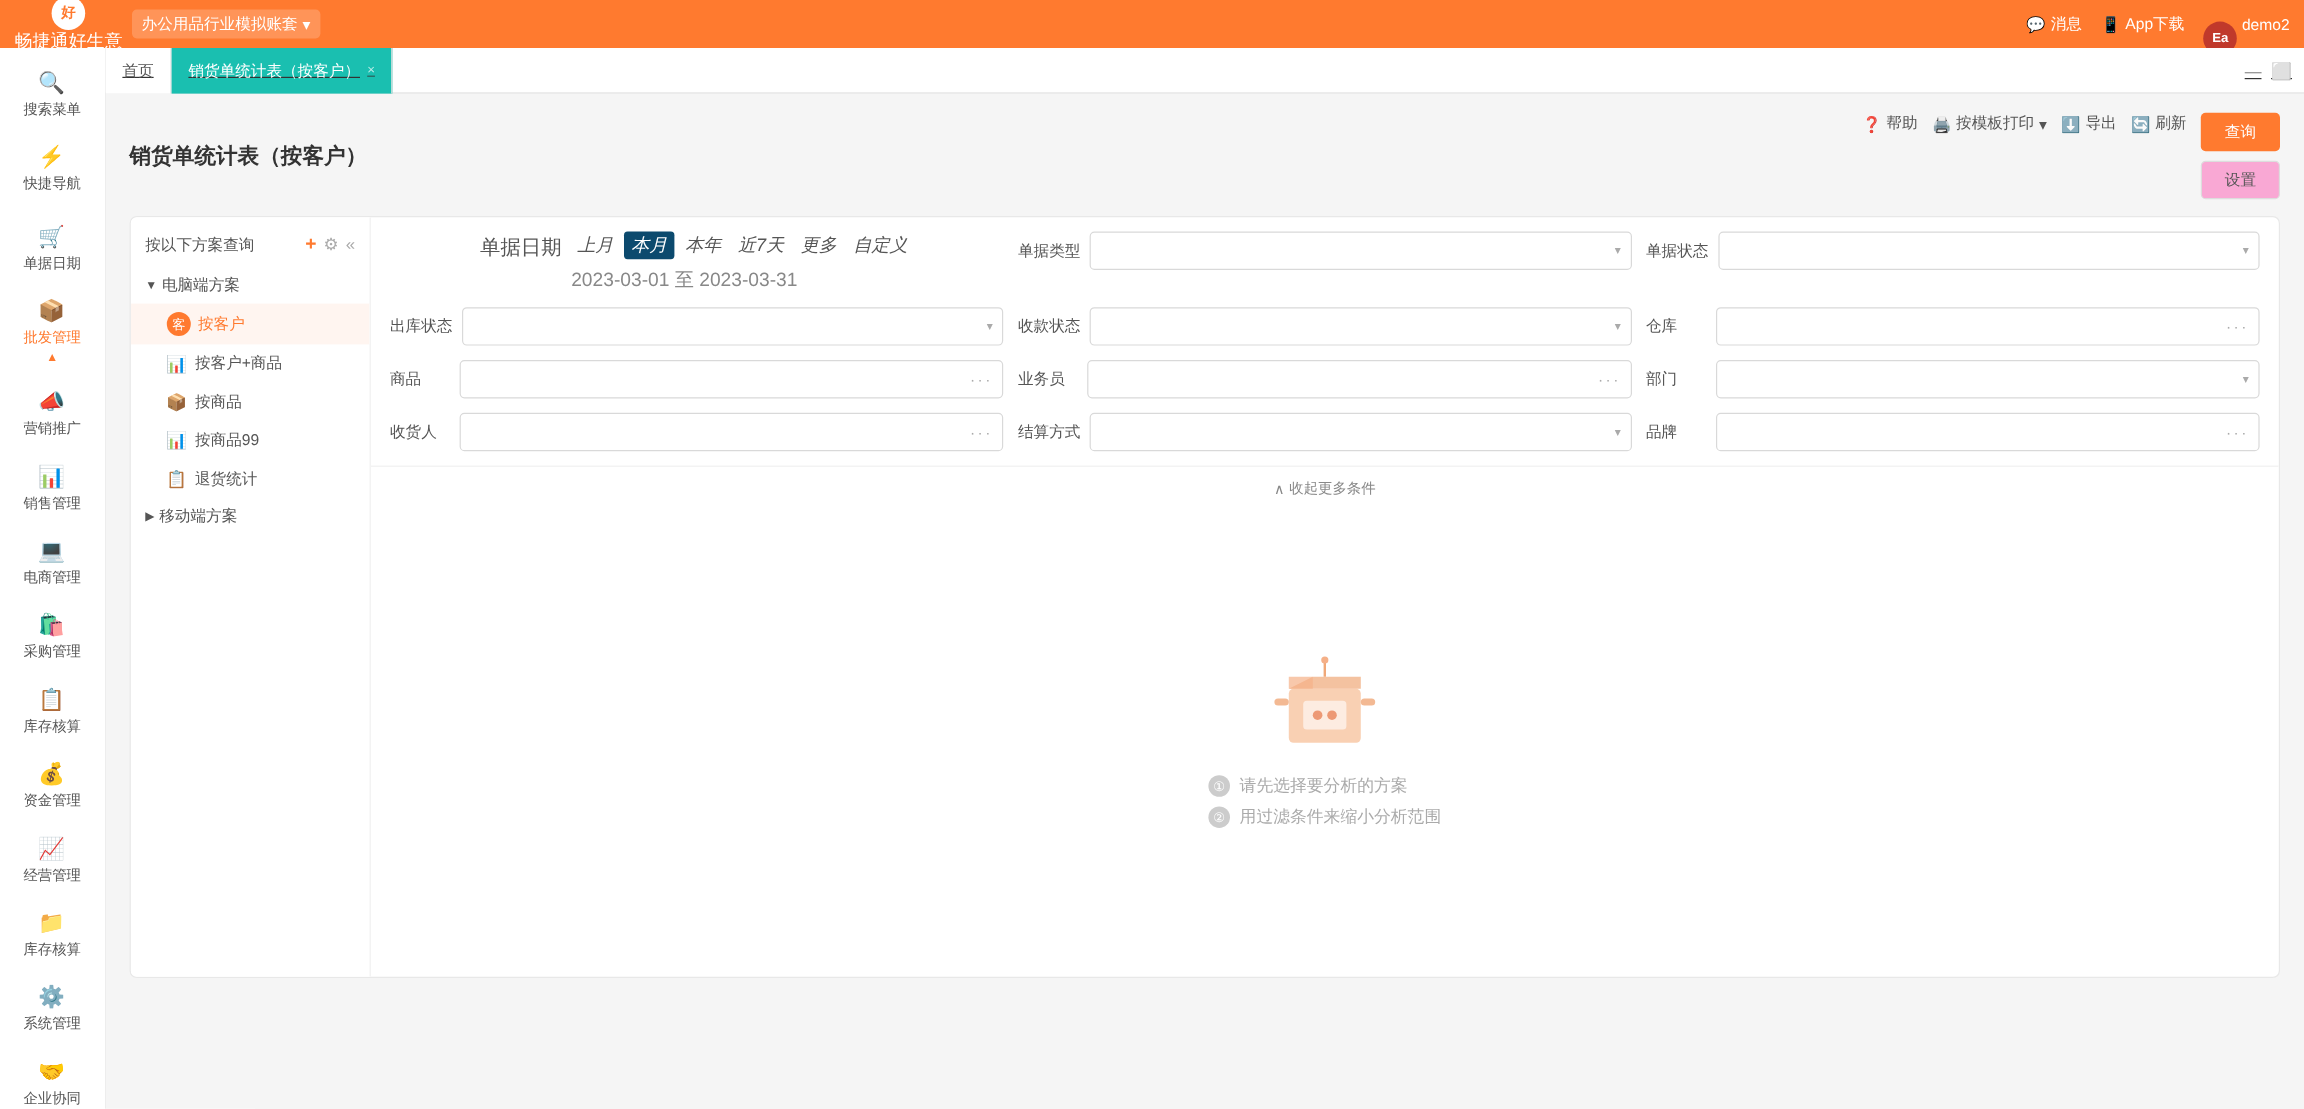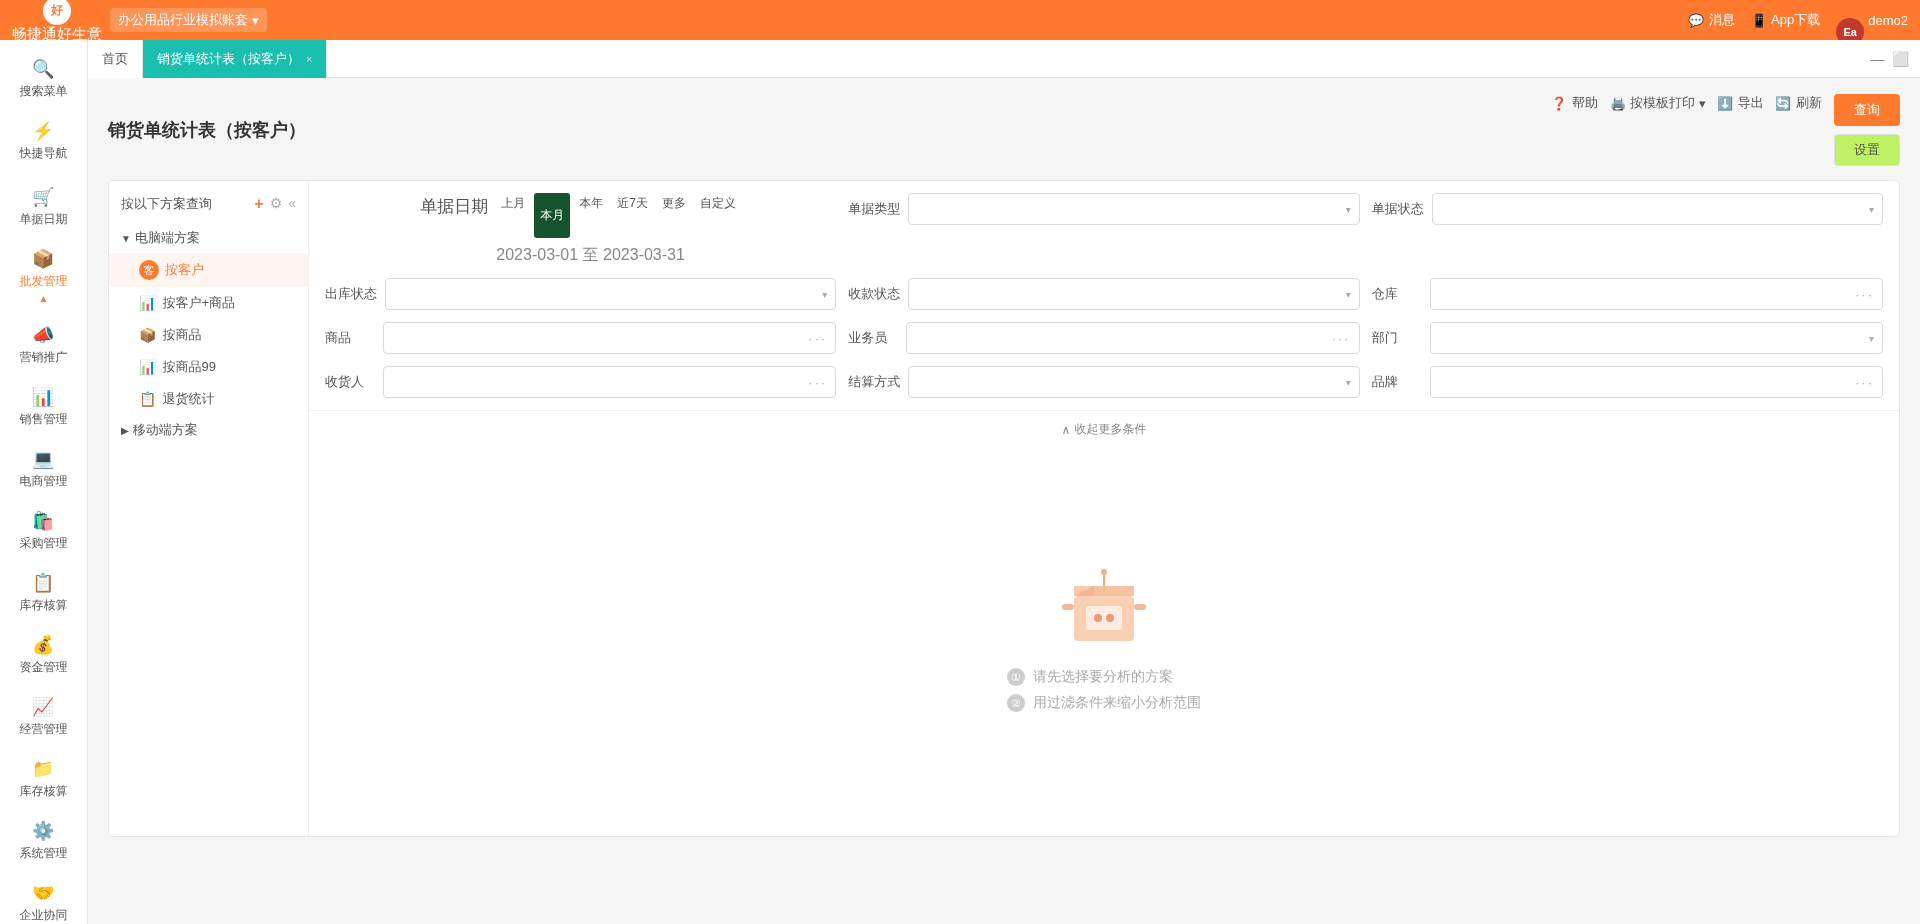--- a/index.html
+++ b/index.html
@@ -24,40 +24,40 @@
     .main-body { display: flex; flex: 1; overflow: hidden; }
 
     
     .sidebar { width: 88px; background: #fff; border-right: 1px solid #e8e8e8; display: flex; flex-direction: column; align-items: center; padding-top: 8px; overflow-y: auto; flex-shrink: 0; }
     .sidebar-item { width: 100%; display: flex; flex-direction: column; align-items: center; padding: 10px 4px; cursor: pointer; color: #555; font-size: 12px; gap: 3px; }
     .sidebar-item.active { color: #ff7a2f; }
     .sidebar-item .icon { font-size: 18px; }
     .sidebar-divider { width: 60%; height: 1px; background: #f0f0f0; margin: 2px 0; }
 
     
-    .tab-area { background: #fff; border-bottom: 1px solid #e0e0e0; display: flex; align-items: center; height: 38px; padding: 0 0 0 0; flex-shrink: 0; }
+    .tab-area { background: #fff; border-bottom: 1px solid #e0e0e0; display: flex; align-items: center; height: 38px; padding: 0 0 0 0; flex-shrink: 0; text-decoration: underline; }
     .tab { display: flex; align-items: center; padding: 0 14px; height: 38px; font-size: 13px; cursor: pointer; border-right: 1px solid #e0e0e0; color: #555; gap: 6px; }
     .tab.active { background: #1abfb0; color: #fff; }
     .tab-close { font-size: 11px; cursor: pointer; opacity: 0.7; }
     .tab-home { background: #fff; color: #555; }
     .tab-expand { margin-left: auto; display: flex; align-items: center; padding: 0 10px; gap: 8px; }
     .tab-expand span { font-size: 16px; cursor: pointer; color: #888; }
 
     
     .content-area { flex: 1; overflow: hidden; display: flex; flex-direction: column; }
     .page-content { flex: 1; overflow-y: auto; padding: 16px 20px; }
 
     
     .page-header { display: flex; align-items: center; justify-content: space-between; margin-bottom: 14px; }
     .page-title { font-size: 18px; font-weight: bold; color: #333; }
     .page-actions { display: flex; align-items: center; gap: 12px; }
     .action-btn { display: flex; align-items: center; gap: 4px; color: #555; cursor: pointer; font-size: 13px; }
     .action-btn.export { color: #555; }
     .btn-query { background: #ff7a2f; color: #fff; border: none; border-radius: 4px; padding: 6px 20px; font-size: 13px; cursor: pointer; height: 32px; }
-    .btn-setting { background: #bef264; color: #555; border: 1px solid #ddd; border-radius: 4px; padding: 5px 14px; font-size: 13px; cursor: pointer; height: 32px; margin-top: 4px; }
+    .btn-setting { background: #f9a8d4; color: #555; border: 1px solid #ddd; border-radius: 4px; padding: 5px 14px; font-size: 13px; cursor: pointer; height: 32px; margin-top: 4px; }
 
     
     .scheme-panel { width: 200px; background: #fff; border-right: 1px solid #f0f0f0; padding: 10px 0; flex-shrink: 0; overflow-y: auto; }
     .scheme-header { display: flex; align-items: center; padding: 4px 12px 10px 12px; font-size: 13px; color: #555; justify-content: space-between; gap: 40px; }
     .scheme-header-title { font-weight: 500; }
     .scheme-header-actions { display: flex; gap: 6px; }
     .scheme-header-actions span { cursor: pointer; color: #aaa; font-size: 14px; }
     .scheme-group { }
     .scheme-group-title { display: flex; align-items: center; padding: 6px 12px; font-size: 13px; color: #555; cursor: pointer; gap: 4px; }
     .scheme-group-title .arrow { font-size: 10px; }
@@ -70,22 +70,22 @@
 
     
     .filter-row { display: grid; grid-template-columns: 1fr 1fr 1fr; gap: 12px; margin-bottom: 12px; align-items: center; }
     .filter-item { display: flex; align-items: center; gap: 8px; }
     .filter-label { color: #555; font-size: 13px; white-space: nowrap; min-width: 50px; }
     .filter-control { flex: 1; border: 1px solid #d9d9d9; border-radius: 4px; height: 32px; display: flex; align-items: center; padding: 0 8px; background: #fff; font-size: 13px; gap: 4px; cursor: pointer; position: relative; }
     .filter-control .dropdown-arrow { margin-left: auto; color: #aaa; font-size: 10px; }
     .filter-control .dots { margin-left: auto; color: #aaa; letter-spacing: 2px; }
     .date-filter { display: flex; flex-direction: column; }
     .date-tabs { display: flex; gap: 4px; margin-bottom: 4px; }
-    .date-tab { font-size: 12px; color: #555; cursor: pointer; padding: 2px 5px; border-radius: 3px; }
-    .date-tab.active { background: #14532d; color: #fff; padding: 14px 6px; border-radius: 3px; }
+    .date-tab { font-size: 15px; color: #555; cursor: pointer; padding: 2px 5px; border-radius: 3px; font-style: italic; }
+    .date-tab.active { background: #0c4a6e; color: #fff; padding: 2px 6px; border-radius: 3px; }
     .date-range { font-size: 16px; color: #888; }
     .date-row-container { display: flex; align-items: flex-start; gap: 8px; }
     .date-label { color: #555; font-size: 17px; white-space: nowrap; min-width: 50px; padding-top: 2px; }
 
     
     .collapse-btn { display: flex; align-items: center; justify-content: center; padding: 6px; color: #888; font-size: 12px; cursor: pointer; gap: 4px; margin-top: 4px; }
 
     
     .empty-state { flex: 1; display: flex; flex-direction: column; align-items: center; justify-content: center; color: #aaa; font-size: 14px; gap: 12px; min-height: 380px; }
     .empty-icon { width: 120px; height: 100px; position: relative; }

